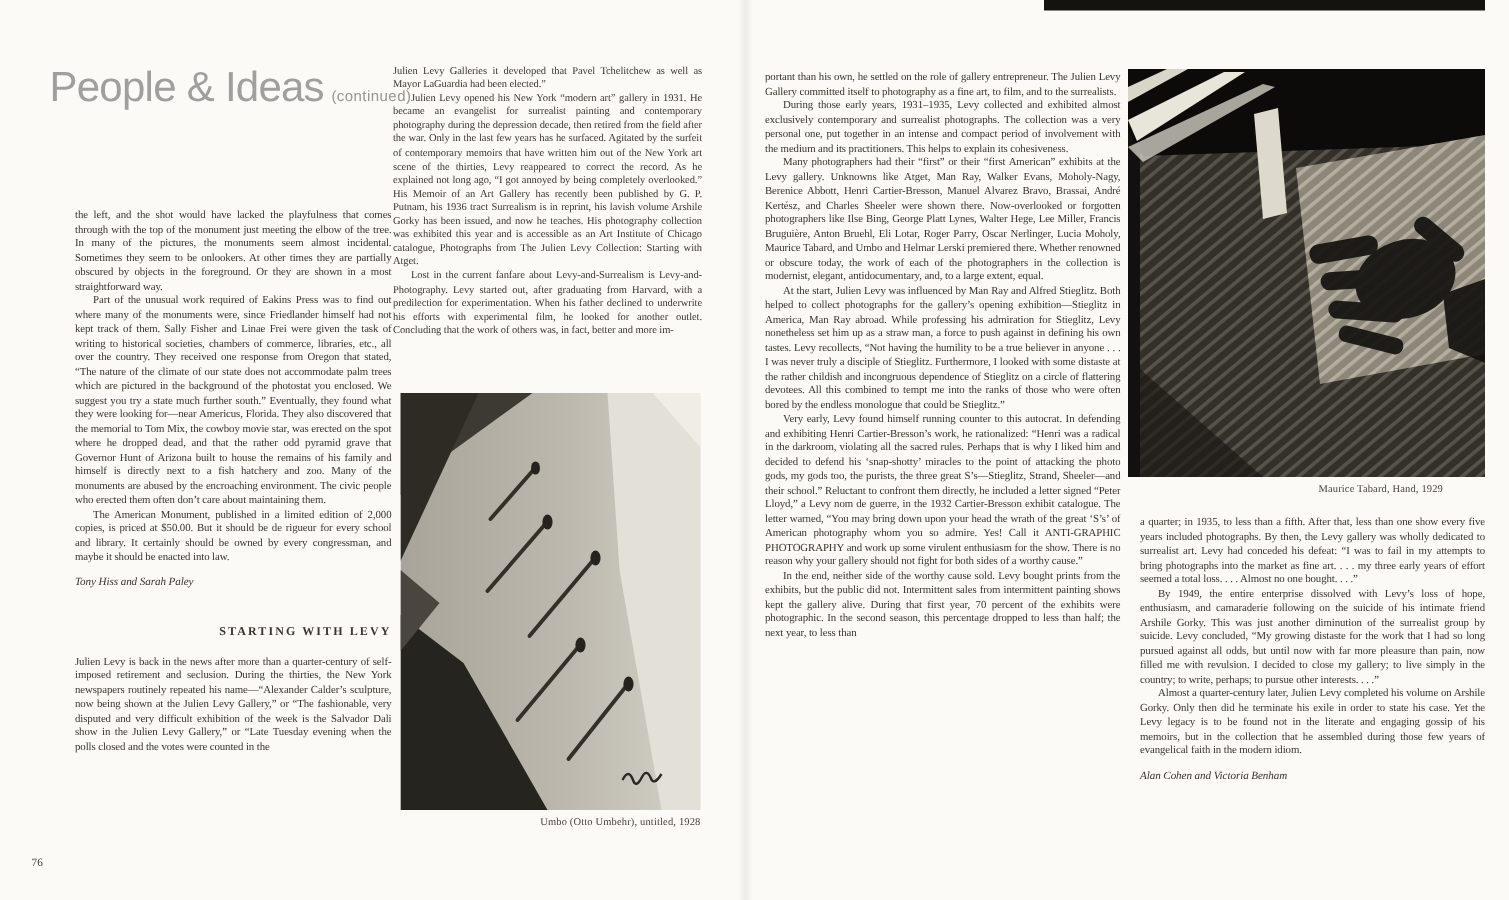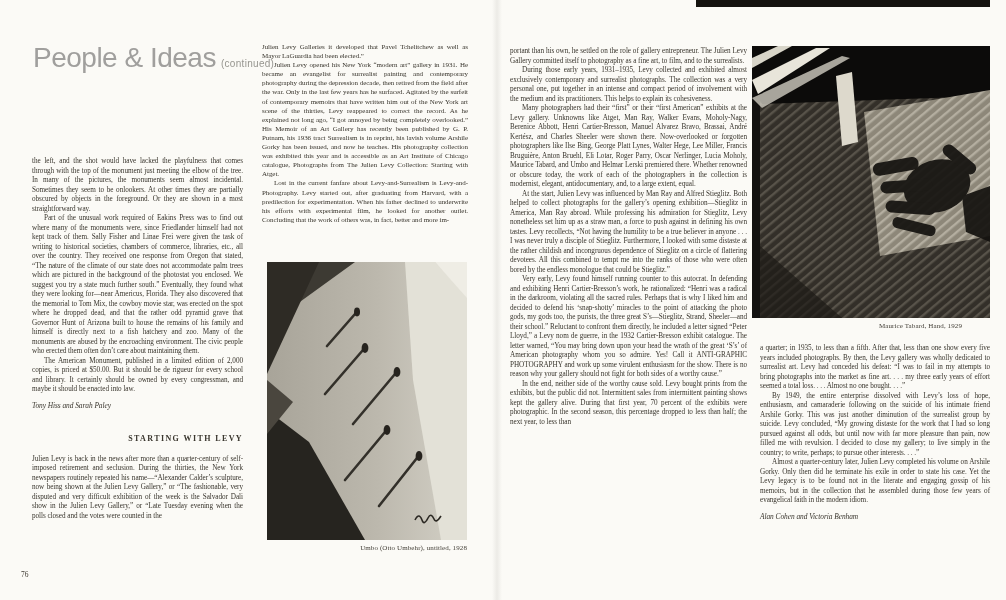--- a/index.html
+++ b/index.html
@@ -13,21 +13,21 @@
   
   .logo{position:absolute;left:33px;top:42px;white-space:nowrap;
     font-family:"Liberation Sans","DejaVu Sans",sans-serif;color:#a09f9d;}
   .logo-main{font-size:28px;letter-spacing:-0.5px;}
   .logo-cont{font-size:10px;color:#96958f;margin-left:5px;letter-spacing:0.3px;}
   
   .col{position:absolute;text-align:justify;
     font-size:7.2px;line-height:9.5px;letter-spacing:-0.05px;}
   .col p{margin:0;}
   .col p + p{text-indent:12px;}
-  .col-l1{left:32px;top:139px;width:211px;margin-top:18px;}
+  .col-l1{left:50px;top:139px;width:211px;}
   .col-l2{left:262px;top:43px;width:206px;height:216px;overflow:hidden;
     font-size:7px;line-height:9.1px;}
   .col-r1{left:510px;top:47px;width:237px;height:500px;overflow:hidden;}
   .col-r2{left:760px;top:344px;width:230px;}
   .byline{font-style:italic;text-align:left;font-size:7.4px;margin-top:6px;}
   .section-heading{display:block;text-align:right;font-weight:bold;
     font-size:8px;letter-spacing:1.4px;margin:24px 0 11px 0;color:#3a362e;}
   .section-p{margin:0;}
   .caption{position:absolute;font-size:7px;color:#46423a;text-align:right;letter-spacing:0.1px;}
   .caption-umbo{left:267px;top:544px;width:200px;}

